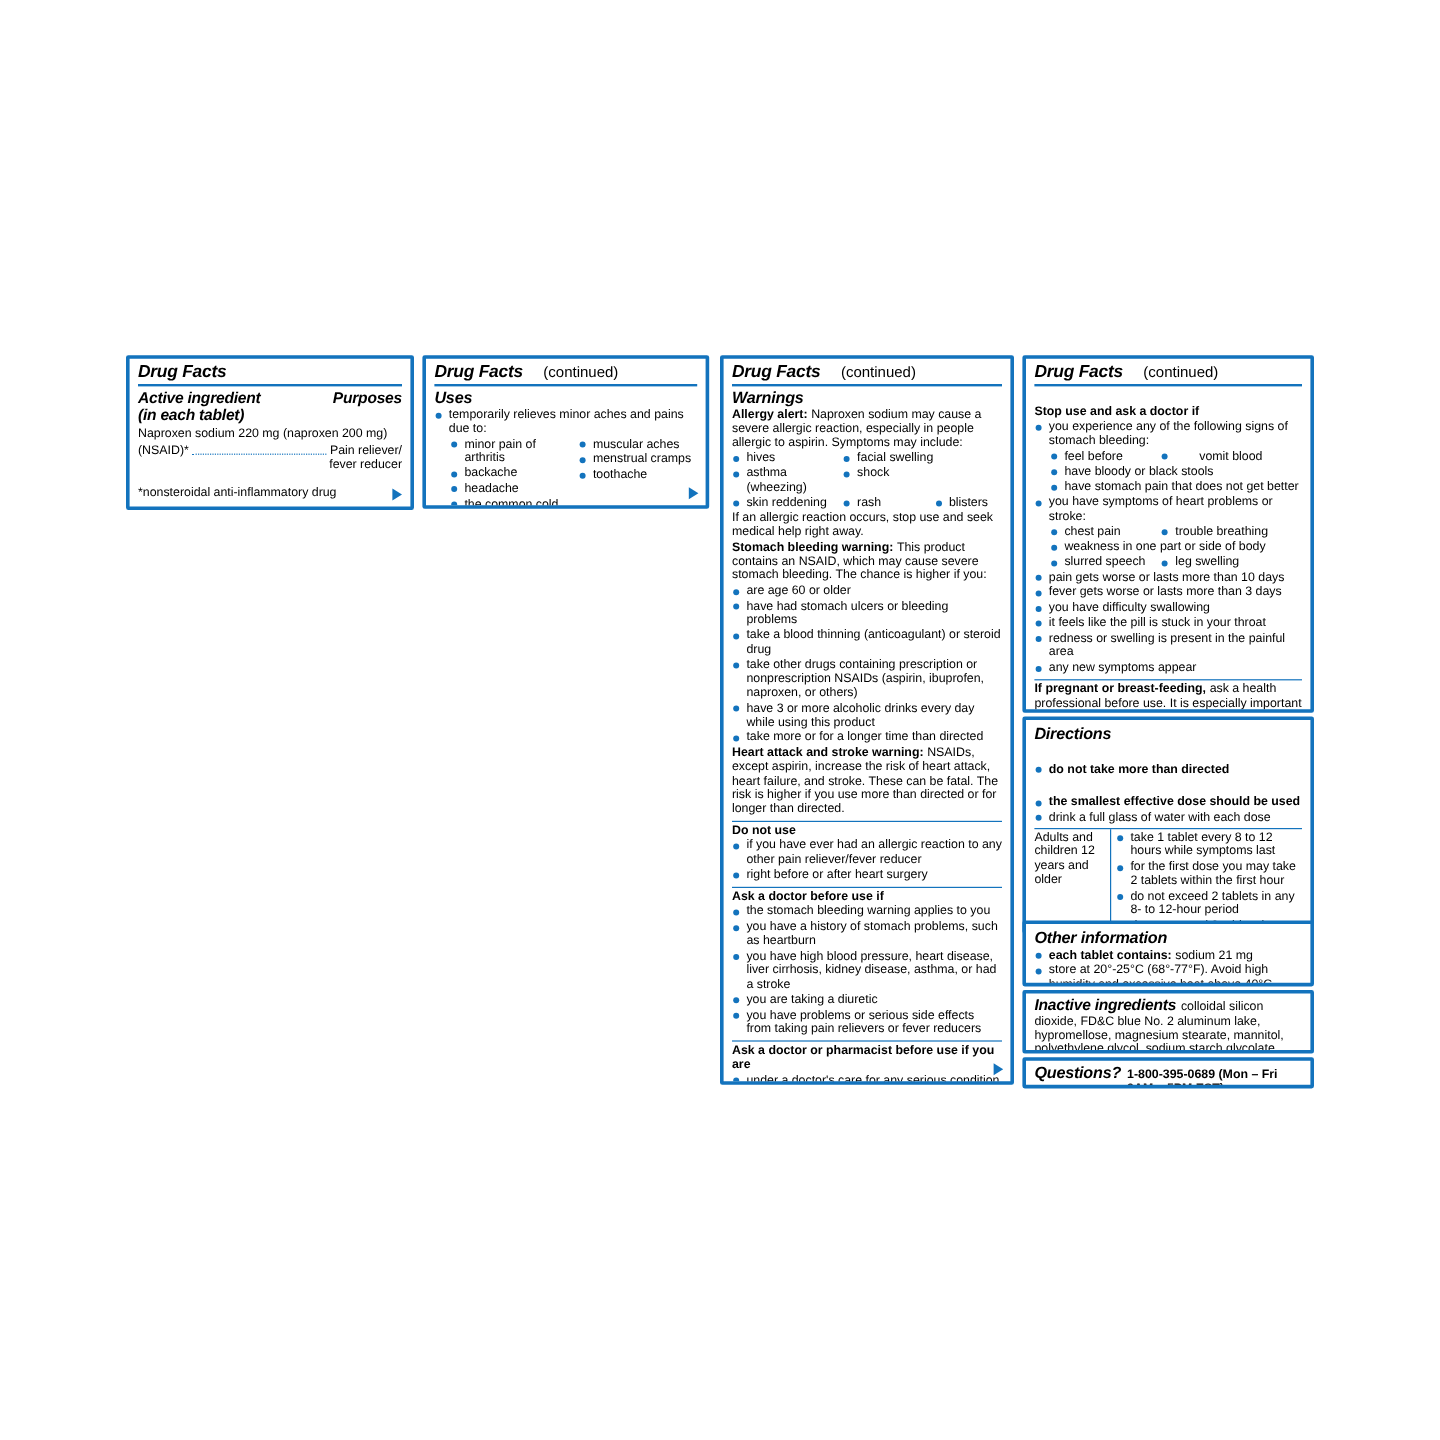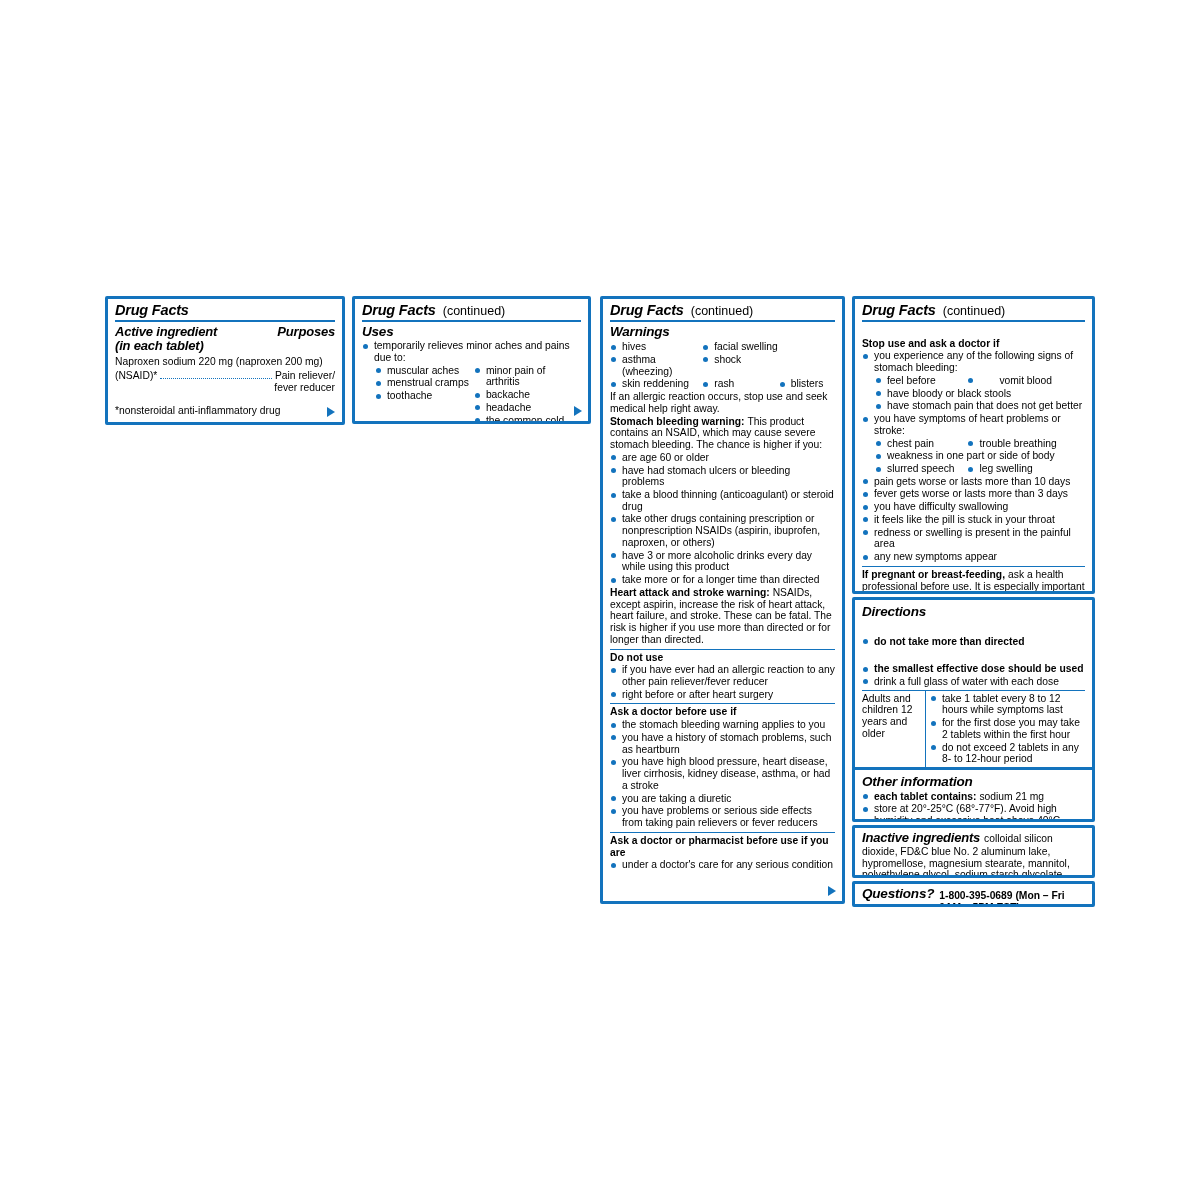--- a/index.html
+++ b/index.html
@@ -3,21 +3,21 @@
 <meta charset="utf-8">
 <style>
   html,body{margin:0;padding:0;background:#fff;}
   .page{position:relative;width:1200px;height:1200px;background:#ffffff;
         font-family:"Liberation Sans",sans-serif;color:#000000;padding-left:20px;}
   .panel{position:absolute;border:3px solid #1373BD;border-radius:2px;background:#fff;
          box-sizing:border-box;padding:3px 7px 4px;overflow:hidden;
          font-size:10.3px;line-height:1.14;}
   .titlebar{border-bottom:2px solid #1373BD;padding-bottom:1px;margin-bottom:2px;}
   .tt{font-style:italic;font-weight:bold;font-size:14.5px;line-height:1.15;letter-spacing:-0.2px;}
-  .cont{font-size:12.5px;font-weight:normal;font-style:normal;margin-left:7px;}
+  .cont{font-size:12.5px;font-weight:normal;font-style:normal;margin-left:17px;}
   .sec{font-style:italic;font-weight:bold;font-size:13.5px;line-height:1.15;margin:1px 0 1px;letter-spacing:-0.2px;}
   .sub{font-weight:bold;border-top:1.5px solid #1373BD;margin-top:3px;padding-top:2px;}
   .b{display:flex;align-items:flex-start;margin-top:1px;}
   .dot{flex:0 0 5px;width:5px;height:5px;border-radius:50%;background:#1373BD;margin:3.5px 6px 0 1px;}
   .ind{margin-left:13px;}
   .cols{display:flex;}
   .c1{flex:0 0 44%;}
   .s1{flex:0 0 41%;}
   .s2{flex:0 0 34%;}
   .s3{flex:1;}
@@ -83,62 +83,65 @@
   <section class="panel p2">
     <div class="titlebar">
       <span class="tt">Drug Facts</span><span class="cont">(continued)</span>
     </div>
     <div class="sec">Uses</div>
     <div class="b">
         <i class="dot"></i>
         <span>temporarily relieves minor aches and pains due to:</span>
       </div>
     <div class="cols ind">
+      <div style="flex:0 0 52%;">
+        <div class="b">
+            <i class="dot"></i>
+            <span>minor pain of arthritis</span>
+          </div>
+        <div class="b">
+            <i class="dot"></i>
+            <span>backache</span>
+          </div>
+        <div class="b">
+            <i class="dot"></i>
+            <span>headache</span>
+          </div>
+        <div class="b">
+            <i class="dot"></i>
+            <span>the common cold</span>
+          </div>
+      </div>
       <div style="flex:1;">
         <div class="b">
             <i class="dot"></i>
             <span>muscular aches</span>
           </div>
         <div class="b">
             <i class="dot"></i>
             <span>menstrual cramps</span>
           </div>
         <div class="b">
             <i class="dot"></i>
             <span>toothache</span>
-          </div>
-      </div>
-      <div style="flex:0 0 52%;">
-        <div class="b">
-            <i class="dot"></i>
-            <span>minor pain of arthritis</span>
-          </div>
-        <div class="b">
-            <i class="dot"></i>
-            <span>backache</span>
-          </div>
-        <div class="b">
-            <i class="dot"></i>
-            <span>headache</span>
-          </div>
-        <div class="b">
-            <i class="dot"></i>
-            <span>the common cold</span>
           </div>
       </div>
     </div>
 
     <span class="arrow arrow-abs"></span>
   </section>
 
   <section class="panel p3">
     <div class="titlebar">
       <span class="tt">Drug Facts</span><span class="cont">(continued)</span>
     </div>
     <div class="sec">Warnings</div>
+    <div class="para">
+      <span class="lead">Allergy alert:</span><span>Naproxen sodium may cause a severe allergic reaction, especially in people allergic to aspirin. Symptoms may include:</span>
+    </div>
     <div class="cols">
       <div class="s1 b">
           <i class="dot"></i>
           <span>hives</span>
         </div>
       <div class="s2 b">
           <i class="dot"></i>
           <span>facial swelling</span>
         </div>
     </div>

